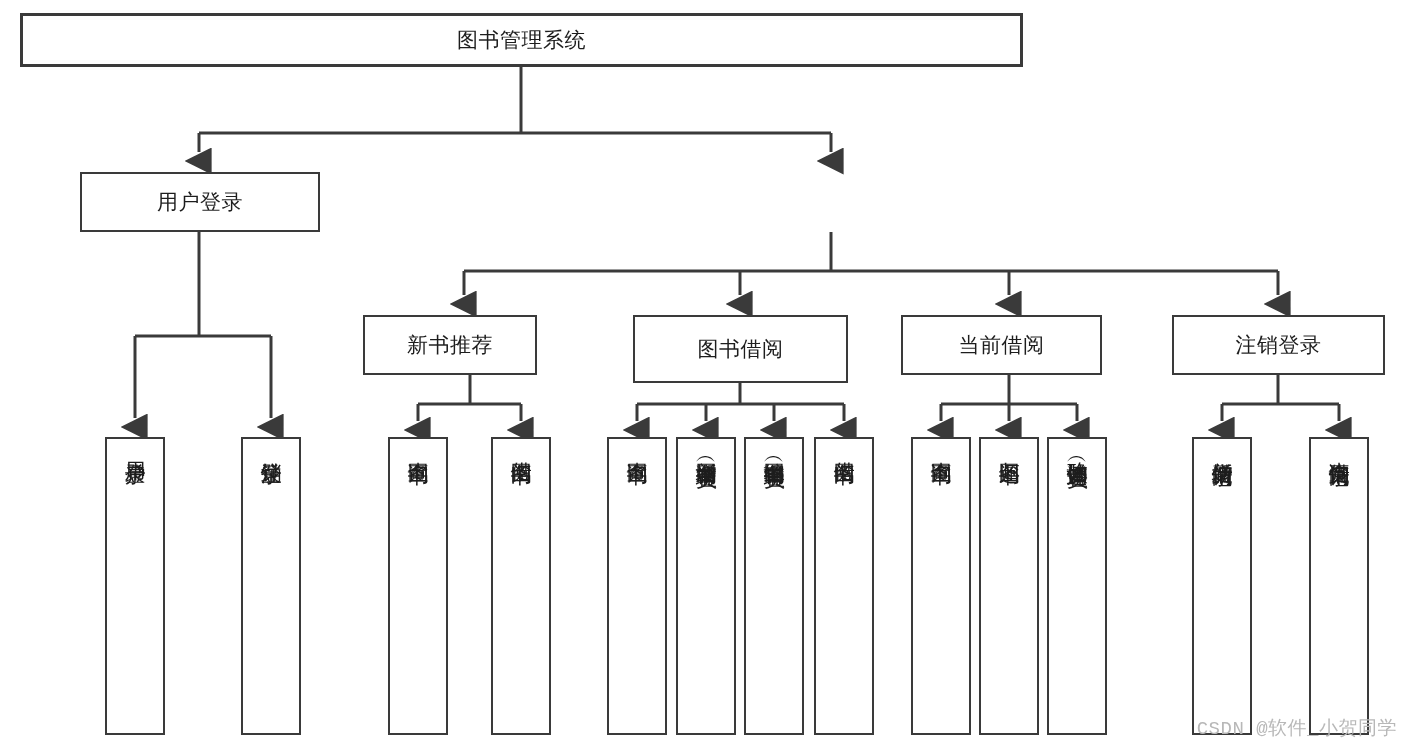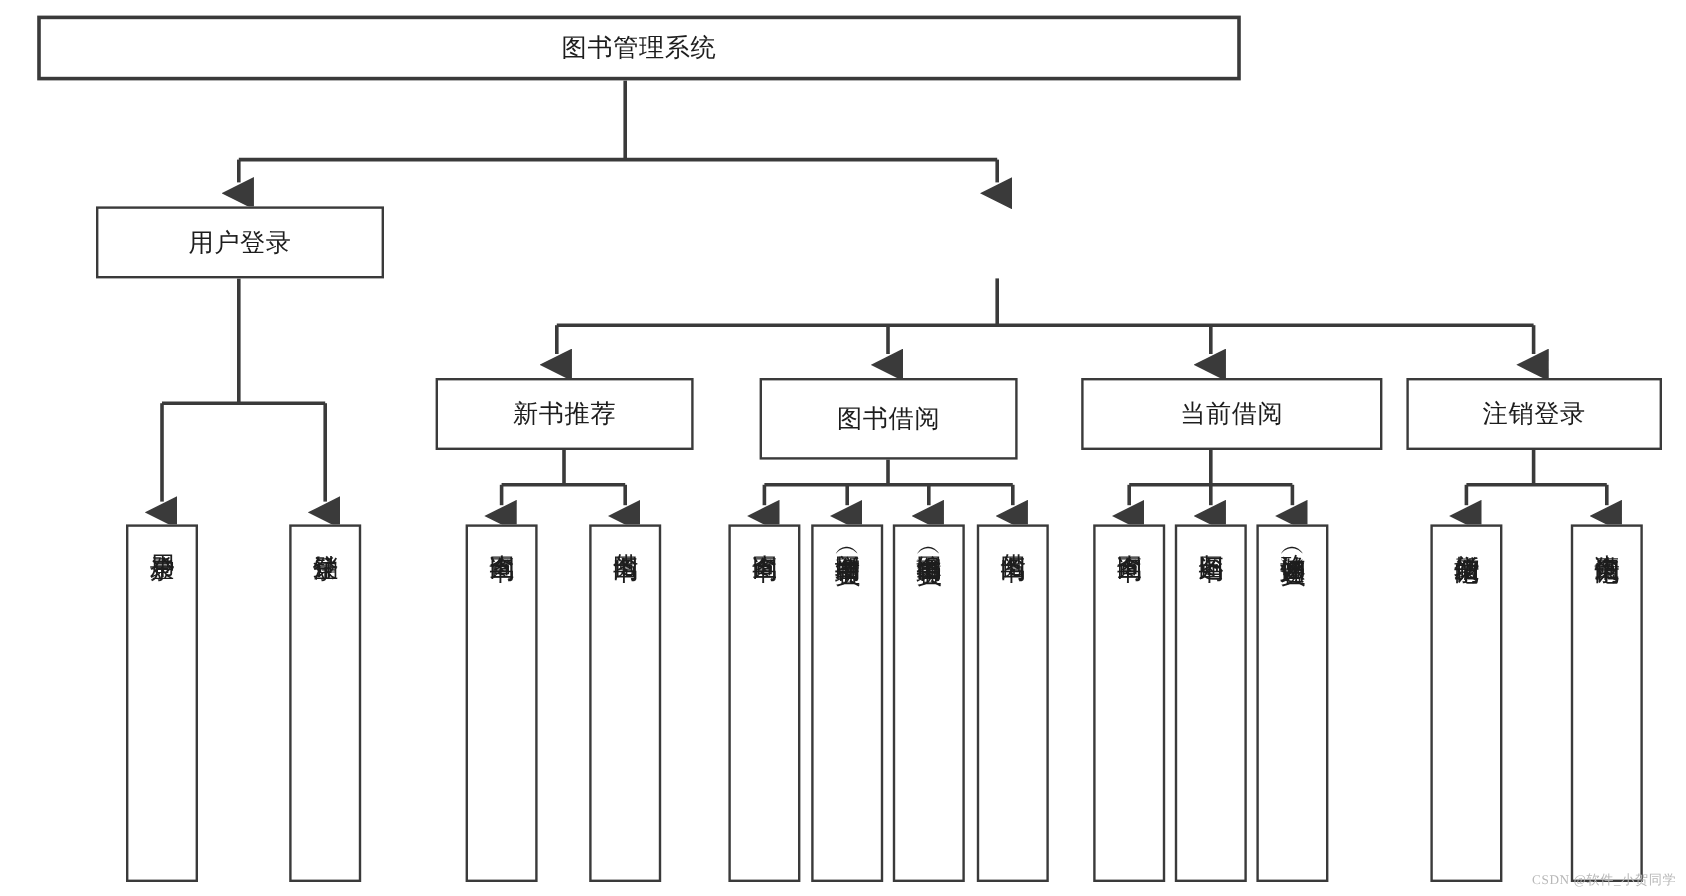--- a/index.html
+++ b/index.html
@@ -63,24 +63,24 @@
     max-height: 288px;
   }
   .node.leaf.tall .node-label {
     max-height: 286px;
   }
   #watermark {
     position: absolute;
     right: 8px;
     bottom: 6px;
     color: #b8b8b8;
-    font-size: 11px;
+    font-size: 19px;
     letter-spacing: 0.5px;
     white-space: nowrap;
-    font-family: Liberation Serif, serif;
+    font-family: Liberation Mono, monospace;
   }
 </style>
 </head>
 <body>
 
 <div id="canvas">
 
   <svg id="edges" viewBox="0 0 1405 747" xmlns="http://www.w3.org/2000/svg">
     <defs>
       <marker id="arrow" markerWidth="9" markerHeight="9" refX="1.5" refY="4.2" orient="auto" markerUnits="strokeWidth">
@@ -124,35 +124,35 @@
       <path d="M1009,404 L1009,421" marker-end="url(#arrow)"></path>
       <path d="M1077,404 L1077,421" marker-end="url(#arrow)"></path>
 
       <path d="M1278,375 L1278,404"></path>
       <path d="M1222,404 L1339,404"></path>
       <path d="M1222,404 L1222,421" marker-end="url(#arrow)"></path>
       <path d="M1339,404 L1339,421" marker-end="url(#arrow)"></path>
     </g>
   </svg>
 
-  <div class="node root" style="left:20px; top:13px; width:1003px; height:54px;margin-left:11px;">
+  <div class="node root" style="left:20px; top:13px; width:1003px; height:54px;">
     <span class="node-label">图书管理系统</span>
   </div>
 
   <div class="node" style="left:80px; top:172px; width:240px; height:60px;">
     <span class="node-label">用户登录</span>
   </div>
 
-  <div class="node" style="left:363px; top:315px; width:215px; height:60px;">
+  <div class="node" style="left:363px; top:315px; width:174px; height:60px;">
     <span class="node-label">新书推荐</span>
   </div>
   <div class="node" style="left:633px; top:315px; width:215px; height:68px;">
     <span class="node-label">图书借阅</span>
   </div>
-  <div class="node" style="left:901px; top:315px; width:251px; height:60px;">
+  <div class="node" style="left:901px; top:315px; width:201px; height:60px;">
     <span class="node-label">当前借阅</span>
   </div>
   <div class="node" style="left:1172px; top:315px; width:213px; height:60px;">
     <span class="node-label">注销登录</span>
   </div>
 
   <div class="node leaf" style="left:105px; top:437px; width:60px; height:298px;">
     <span class="node-label">用户登录</span>
   </div>
   <div class="node leaf" style="left:241px; top:437px; width:60px; height:298px;">

